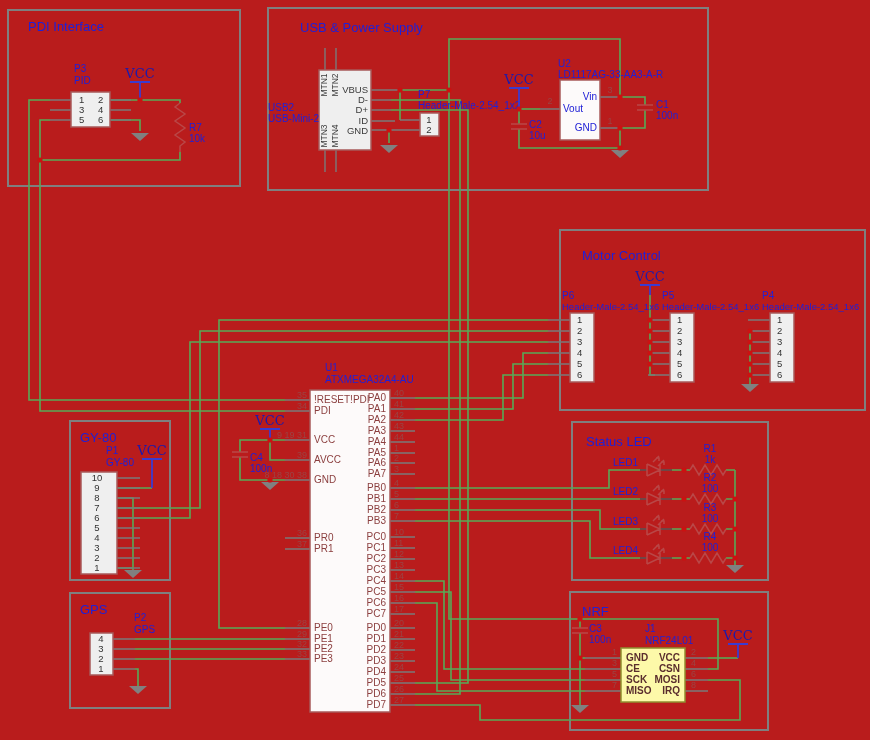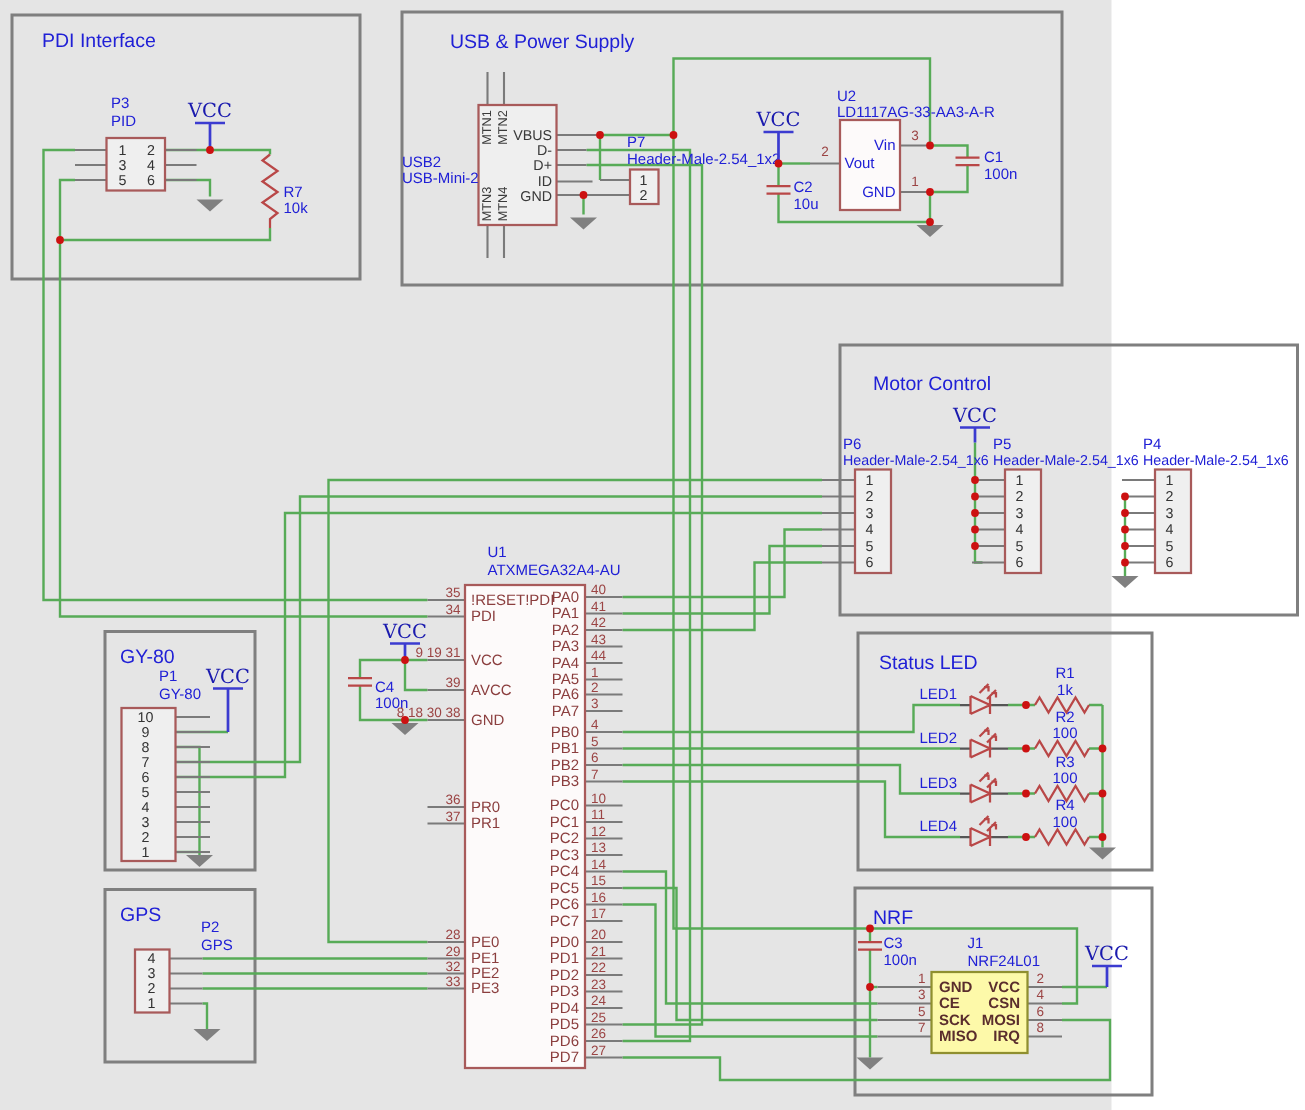--- a/index.html
+++ b/index.html
@@ -1,16 +1,16 @@
 <!DOCTYPE html>
 <html><head>
 <meta charset="utf-8">
 <style>
   html,body{margin:0;padding:0;background:#fff;}
-  .stage{position:relative;width:741px;height:740px;background:#e5e5e5;font-family:"Liberation Sans",sans-serif;}
+  .stage{position:relative;width:870px;height:740px;background:#b91c1c;font-family:"Liberation Sans",sans-serif;}
   svg{display:block;}
   text{font-family:"Liberation Sans",sans-serif;}
   .t-title{font-size:13px;fill:#2020d6;}
   .t-ref{font-size:10px;fill:#2020d6;}
   .t-pin{font-size:10px;fill:#8b3e3e;}
   .t-num{font-size:9px;fill:#9b4444;}
   .t-bnum{font-size:9.5px;fill:#333333;}
   .t-dark{font-size:9.5px;fill:#3a3a3a;}
   .t-mtn{font-size:8.5px;fill:#3a3a3a;}
   .t-bluepin{font-size:10px;fill:#2020d6;}

